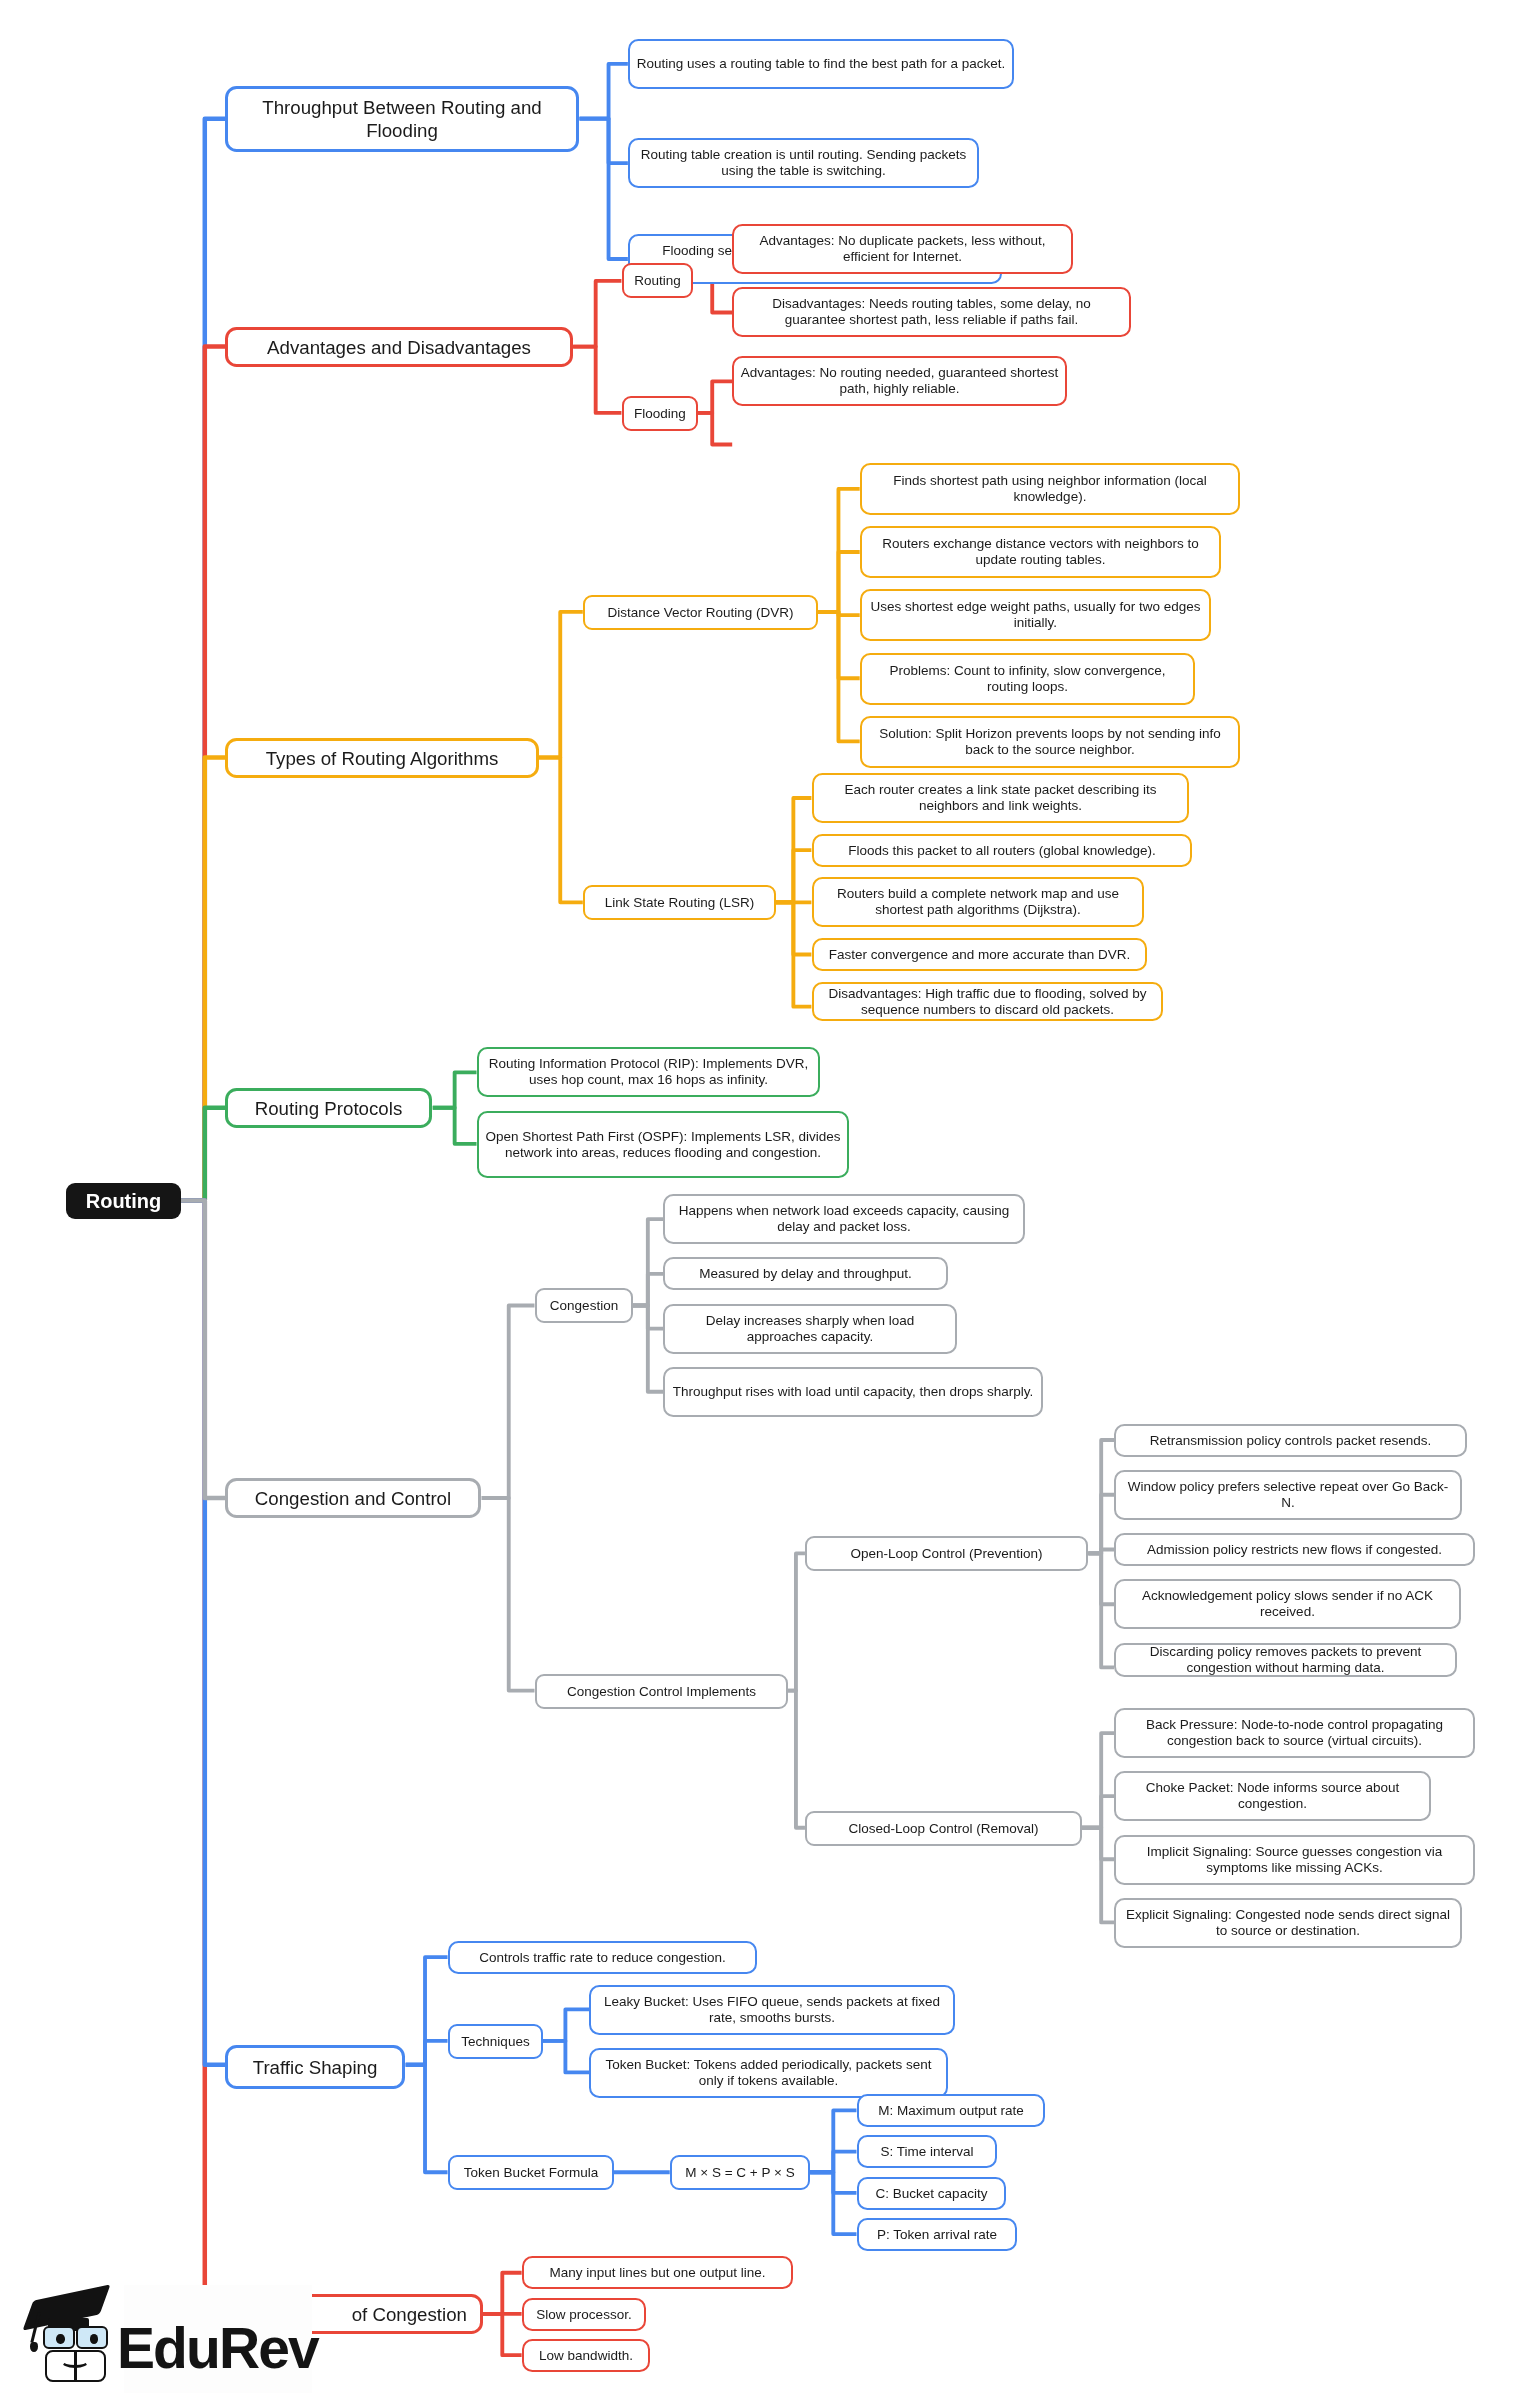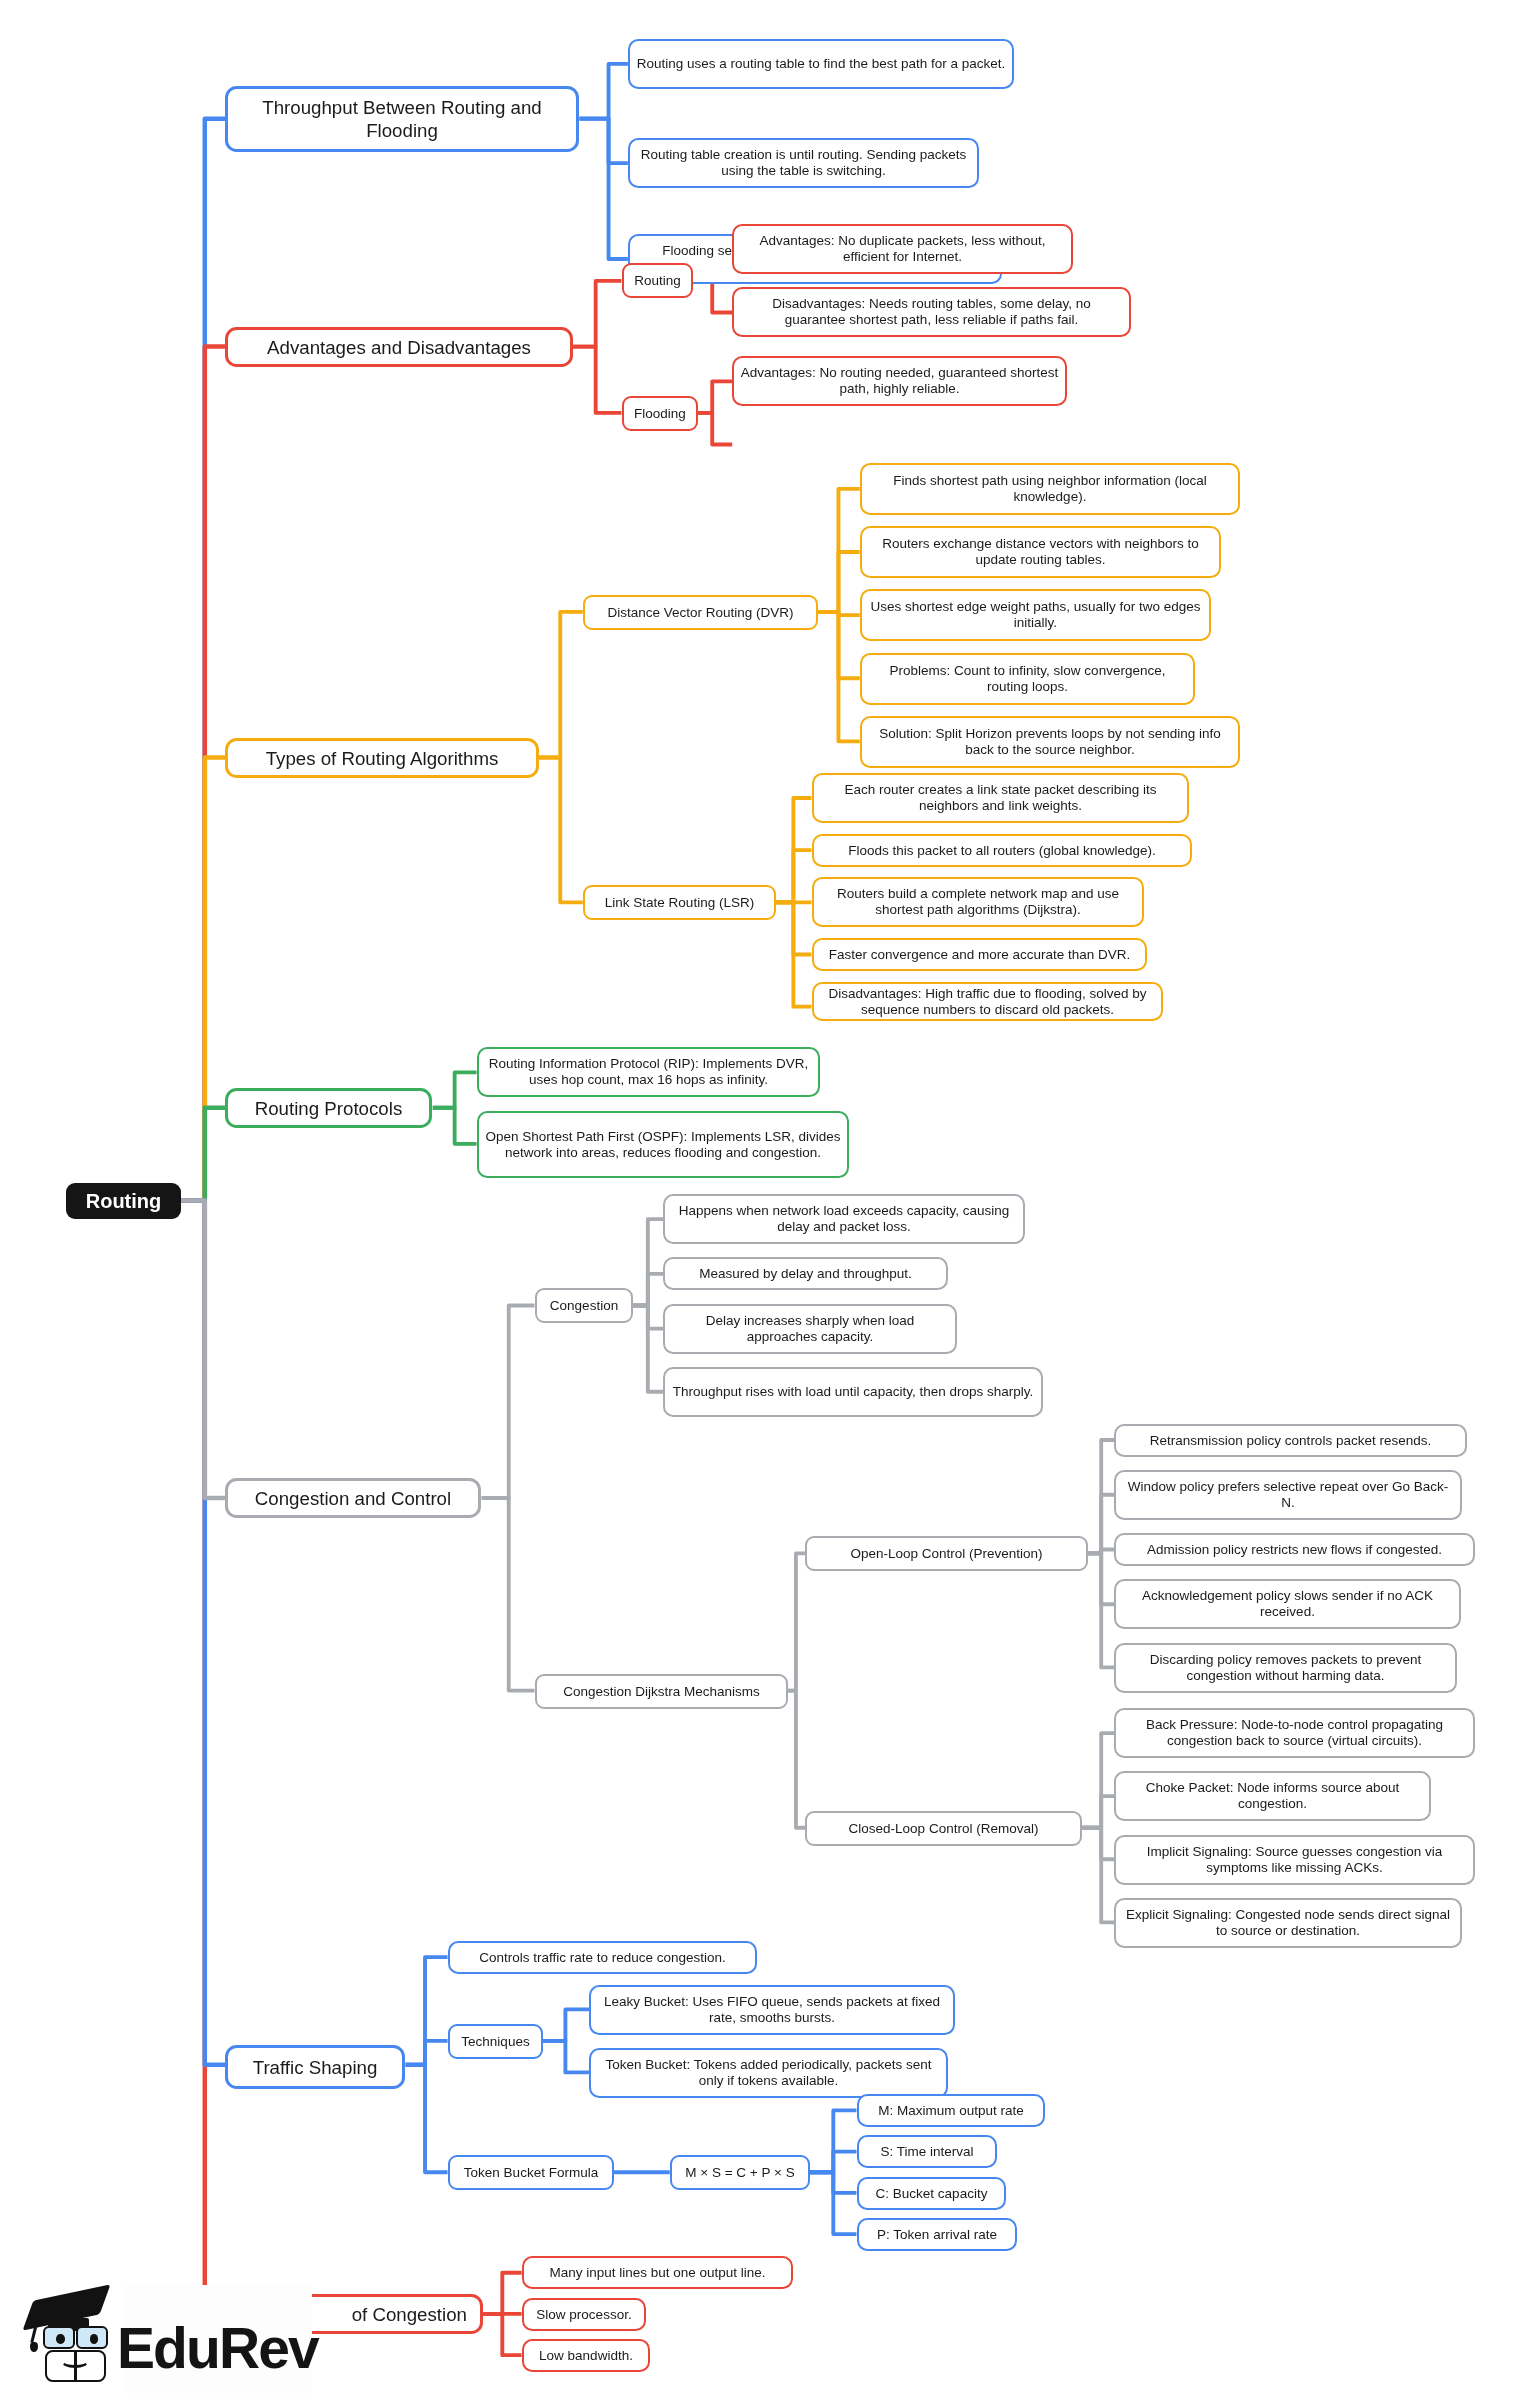--- a/index.html
+++ b/index.html
@@ -154,27 +154,27 @@
   <div class="node lbl b-green" style="left:225px;top:1088px;width:207px;height:40px">Routing Protocols</div>
   <div class="node leaf b-green" style="left:477px;top:1047px;width:343px;height:50px">Routing Information Protocol (RIP): Implements DVR, uses hop count, max 16 hops as infinity.</div>
   <div class="node leaf b-green" style="left:477px;top:1111px;width:372px;height:67px">Open Shortest Path First (OSPF): Implements LSR, divides network into areas, reduces flooding and congestion.</div>
 
   <div class="node lbl b-gray" style="left:225px;top:1478px;width:256px;height:40px">Congestion and Control</div>
   <div class="node sub b-gray" style="left:535px;top:1288px;width:98px;height:35px">Congestion</div>
   <div class="node leaf b-gray" style="left:663px;top:1194px;width:362px;height:50px">Happens when network load exceeds capacity, causing delay and packet loss.</div>
   <div class="node leaf b-gray" style="left:663px;top:1257px;width:285px;height:33px">Measured by delay and throughput.</div>
   <div class="node leaf b-gray" style="left:663px;top:1304px;width:294px;height:50px">Delay increases sharply when load approaches capacity.</div>
   <div class="node leaf b-gray" style="left:663px;top:1367px;width:380px;height:50px">Throughput rises with load until capacity, then drops sharply.</div>
-  <div class="node sub b-gray" style="left:535px;top:1674px;width:253px;height:35px">Congestion Dijkstra Mechanisms</div>
+  <div class="node sub b-gray" style="left:535px;top:1674px;width:253px;height:35px">Congestion Control Implements</div>
   <div class="node sub b-gray" style="left:805px;top:1536px;width:283px;height:35px">Open-Loop Control (Prevention)</div>
   <div class="node leaf b-gray" style="left:1114px;top:1424px;width:353px;height:33px">Retransmission policy controls packet resends.</div>
   <div class="node leaf b-gray" style="left:1114px;top:1470px;width:348px;height:50px">Window policy prefers selective repeat over Go Back-N.</div>
   <div class="node leaf b-gray" style="left:1114px;top:1533px;width:361px;height:33px">Admission policy restricts new flows if congested.</div>
   <div class="node leaf b-gray" style="left:1114px;top:1579px;width:347px;height:50px">Acknowledgement policy slows sender if no ACK received.</div>
-  <div class="node leaf b-gray" style="left:1114px;top:1643px;width:343px;height:50px">Discarding policy removes packets to prevent congestion without harming data.</div>
+  <div class="node leaf b-gray" style="left:1114px;top:1643px;width:343px;height:34px">Discarding policy removes packets to prevent congestion without harming data.</div>
   <div class="node sub b-gray" style="left:805px;top:1811px;width:277px;height:35px">Closed-Loop Control (Removal)</div>
   <div class="node leaf b-gray" style="left:1114px;top:1708px;width:361px;height:50px">Back Pressure: Node-to-node control propagating congestion back to source (virtual circuits).</div>
   <div class="node leaf b-gray" style="left:1114px;top:1771px;width:317px;height:50px">Choke Packet: Node informs source about congestion.</div>
   <div class="node leaf b-gray" style="left:1114px;top:1835px;width:361px;height:50px">Implicit Signaling: Source guesses congestion via symptoms like missing ACKs.</div>
   <div class="node leaf b-gray" style="left:1114px;top:1898px;width:348px;height:50px">Explicit Signaling: Congested node sends direct signal to source or destination.</div>
 
   <div class="node lbl b-blue" style="left:225px;top:2045px;width:180px;height:44px">Traffic Shaping</div>
   <div class="node leaf b-blue" style="left:448px;top:1941px;width:309px;height:33px">Controls traffic rate to reduce congestion.</div>
   <div class="node sub b-blue" style="left:448px;top:2024px;width:95px;height:35px">Techniques</div>
   <div class="node leaf b-blue" style="left:589px;top:1985px;width:366px;height:50px">Leaky Bucket: Uses FIFO queue, sends packets at fixed rate, smooths bursts.</div>

